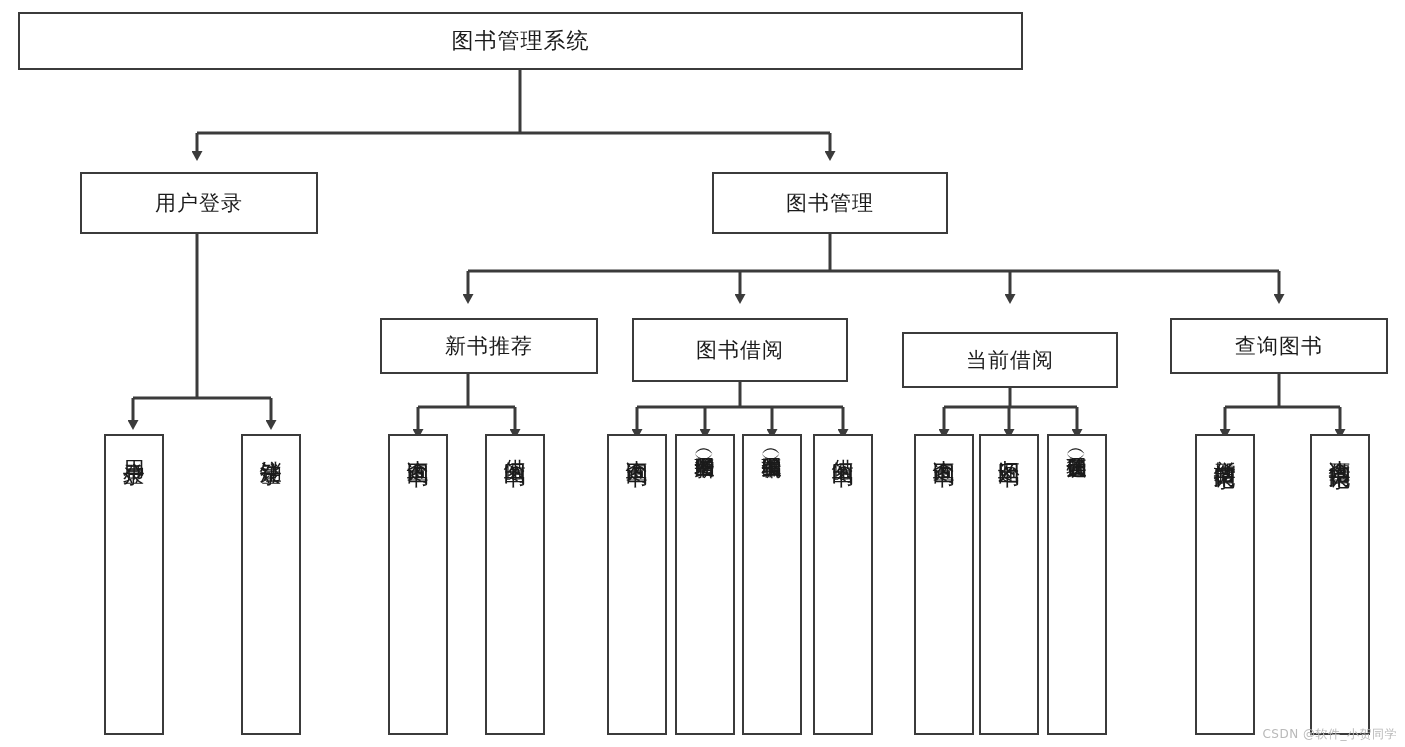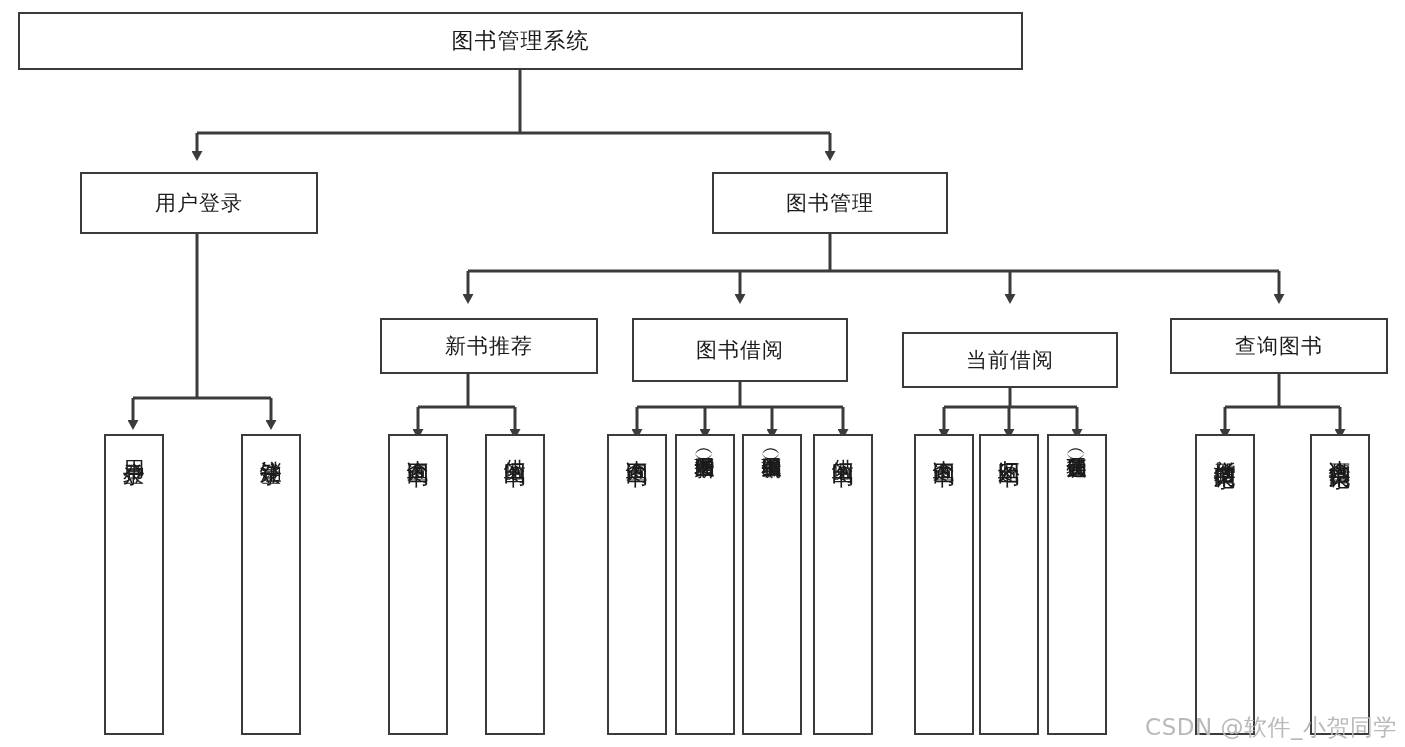--- a/index.html
+++ b/index.html
@@ -35,21 +35,21 @@
     line-height:1.06;
     letter-spacing:2px;
     white-space:pre;
   }
   .node.v.tight .lbl{font-size:20px;letter-spacing:0px;line-height:1.0;}
 
   #watermark{
     position:absolute;
     right:8px;
     bottom:4px;
-    font-size:23px;
+    font-size:12px;
     color:#b9b9b9;
     letter-spacing:0.5px;
     white-space:nowrap;
     pointer-events:none;
   }
 </style>
 </head>
 <body>
 
 <div id="stage">

